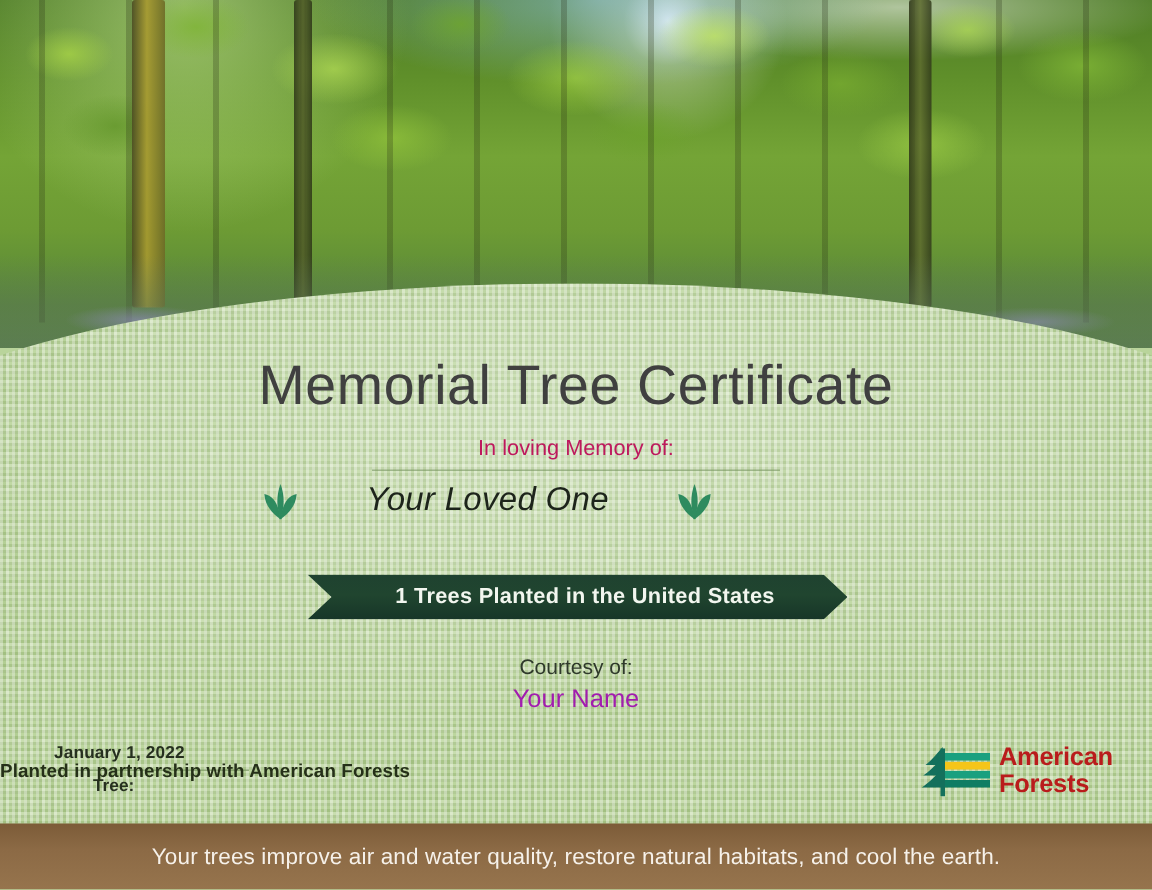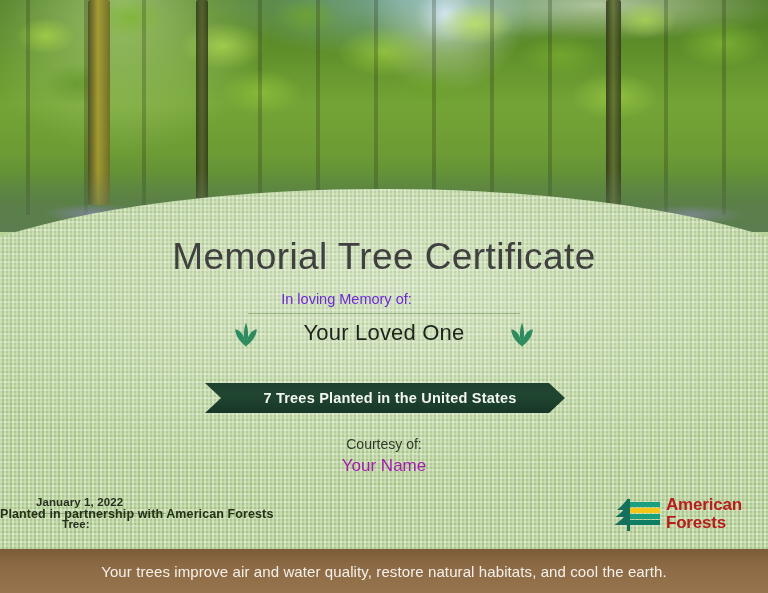--- a/index.html
+++ b/index.html
@@ -90,30 +90,30 @@
   }
 
   
   .content{position:absolute;left:0;top:0;width:768px;height:549px;}
 
   .title{
     position:absolute;left:0;top:236px;width:768px;text-align:center;
     font-size:37px;font-weight:300;letter-spacing:.4px;color:#404040;
   }
   .memory-label{
-    position:absolute;left:0;top:291px;width:693px;text-align:center;
-    font-size:14.5px;font-weight:400;color:#6d28d9;
+    position:absolute;left:0;top:291px;width:768px;text-align:center;
+    font-size:14.5px;font-weight:400;color:#be185d;
   }
   .rule-name{
     position:absolute;left:248px;top:313px;width:272px;height:1px;
     background:rgba(110,140,86,.55);
   }
   .name-row{
-    position:absolute;left:0;top:318px;width:768px;
-    display:flex;align-items:center;justify-content:center;gap:28px;
+    position:absolute;left:0;top:318px;width:650px;
+    display:flex;align-items:center;justify-content:center;gap:28px;font-style:italic;
   }
   .leaf-icon{width:30px;height:30px;display:block;flex:none;}
   .honoree{
     font-size:22px;font-weight:500;color:#1d241b;letter-spacing:.2px;
     min-width:190px;text-align:center;
   }
 
   
   .ribbon{
     position:absolute;left:205px;top:383px;width:360px;height:30px;
@@ -210,21 +210,21 @@
         <svg viewBox="0 0 32 32" width="30" height="30" aria-hidden="true">
           <path d="M16 30 C16 22 16 16 16 12" stroke="#2e8b5f" stroke-width="1.6" fill="none"></path>
           <path d="M16 30 C10 26 5 20 4.5 12 C11 13 15 20 16 30 Z" fill="#2e8b5f"></path>
           <path d="M16 30 C22 26 27 20 27.5 12 C21 13 17 20 16 30 Z" fill="#2e8b5f"></path>
           <path d="M16 29 C13 22 13 13 16 5 C19 13 19 22 16 29 Z" fill="#2e8b5f"></path>
         </svg>
       </span>
     </div>
 
     <div class="ribbon">
-      <span class="ribbon-text">7 Trees Planted in the United States</span>
+      <span class="ribbon-text">1 Trees Planted in the United States</span>
     </div>
 
     <div class="courtesy-label">Courtesy of:</div>
     <div class="courtesy-name">Your Name</div>
 
     <div class="date-value">January 1, 2022</div>
     <div class="rule-date"></div>
     <div class="date-label">Tree:</div>
 
     <div class="partnership">Planted in partnership with American Forests</div>

